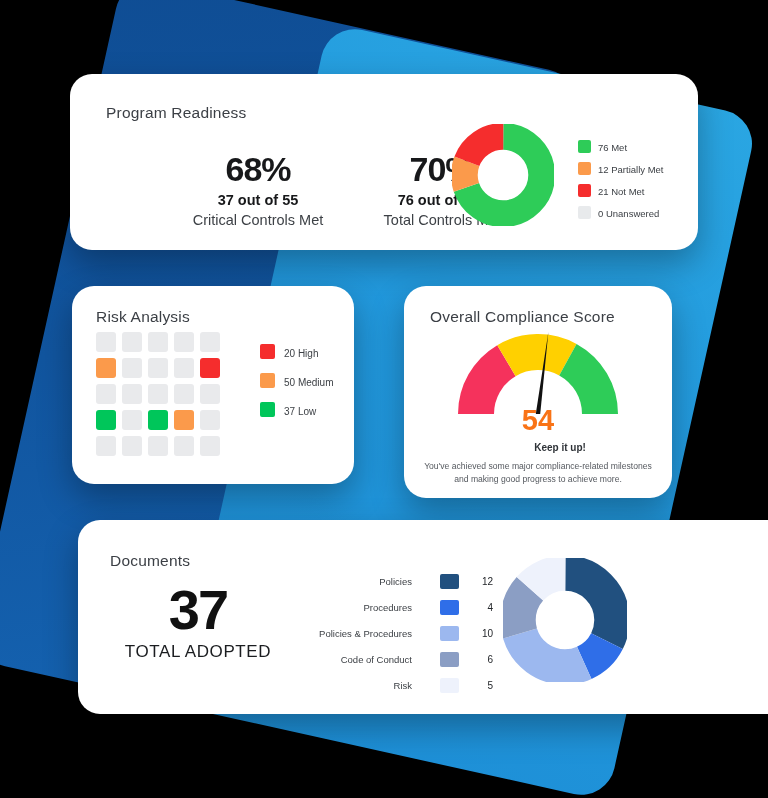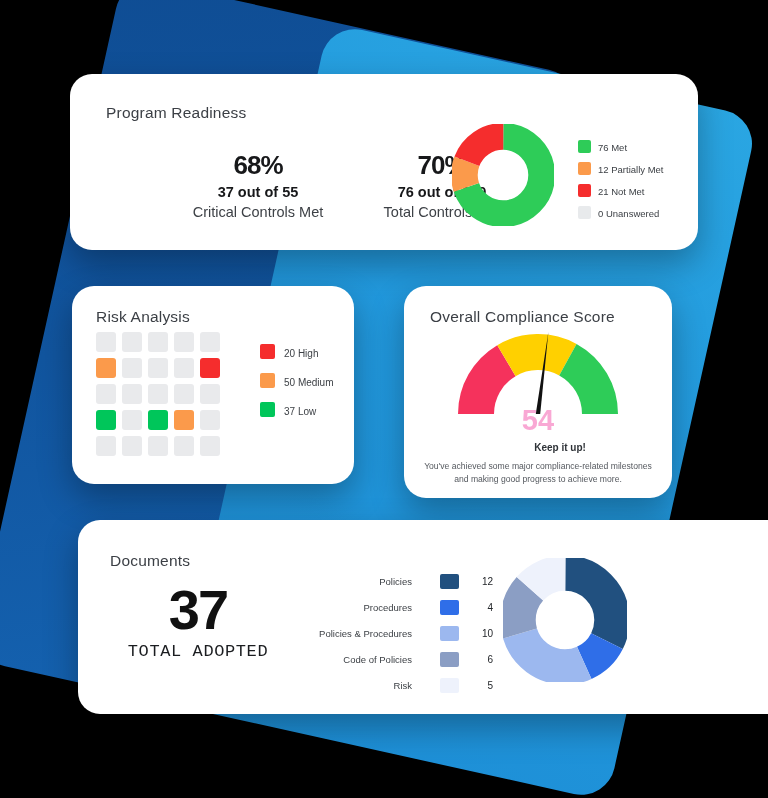--- a/index.html
+++ b/index.html
@@ -26,21 +26,21 @@
   .card-title{font-size:15.5px;color:#3b3f45;letter-spacing:.2px;}
 
   #card-readiness{left:70px;top:74px;width:628px;height:176px;}
   #card-risk{left:72px;top:286px;width:282px;height:198px;}
   #card-score{left:404px;top:286px;width:268px;height:212px;}
   #card-documents{left:78px;top:520px;width:748px;height:194px;}
 
   
   #card-readiness .card-title{position:absolute;left:36px;top:30px;}
   .stat{position:absolute;text-align:center;width:180px;}
-  .stat .pct{font-size:26px;font-weight:bold;color:#17181a;letter-spacing:-1px;}
+  .stat .pct{font-size:34px;font-weight:bold;color:#17181a;letter-spacing:-1px;}
   .stat .frac{font-size:14.5px;font-weight:bold;color:#17181a;margin-top:3px;}
   .stat .lbl{font-size:14.5px;color:#3d4146;margin-top:4px;}
   #stat-critical{left:98px;top:76px;}
   #stat-total{left:282px;top:76px;}
 
   .donut-wrap{position:absolute;}
   #readiness-donut{left:452px;top:124px;}
   .legend{position:absolute;display:flex;flex-direction:column;}
   .legend-row{display:flex;align-items:flex-end;margin-bottom:9px;}
   .swatch{width:13px;height:13px;border-radius:2px;margin-right:7px;flex:0 0 auto;}
@@ -55,31 +55,31 @@
   .cell{width:20px;height:20px;border-radius:3px;background:#e9eaec;}
   #risk-legend{left:260px;top:344px;}
   #risk-legend .swatch{width:15px;height:15px;margin-right:9px;}
   #risk-legend .legend-text{font-size:10px;}
   #risk-legend .legend-row{margin-bottom:14px;}
 
   
   #card-score .card-title{position:absolute;left:26px;top:22px;font-size:15.5px;}
   #gauge{position:absolute;left:452px;top:328px;}
   #score-value{position:absolute;left:404px;top:404px;width:268px;text-align:center;
-               font-size:29px;font-weight:bold;color:#f9a8d4;}
+               font-size:29px;font-weight:bold;color:#f97316;}
   #score-caption{position:absolute;left:404px;top:442px;width:312px;text-align:center;
                  font-size:10px;font-weight:bold;color:#2f3338;}
   #score-desc{position:absolute;left:420px;top:460px;width:236px;text-align:center;
               font-size:8.6px;line-height:1.55;color:#55595f;}
 
   
   #card-documents .card-title{position:absolute;left:32px;top:32px;}
   #doc-total{position:absolute;left:108px;top:582px;width:180px;text-align:center;}
   #doc-total .big{font-size:56px;font-weight:bold;color:#111;letter-spacing:-2px;line-height:1;}
-  #doc-total .cap{font-size:17px;color:#1b1d20;letter-spacing:.6px;margin-top:4px;font-family:Liberation Mono, monospace;}
+  #doc-total .cap{font-size:17px;color:#1b1d20;letter-spacing:.6px;margin-top:4px;}
   #doc-legend{position:absolute;left:290px;top:570px;}
   .doc-row{display:flex;align-items:center;height:22px;margin-bottom:4px;}
   .doc-label{width:122px;text-align:right;font-size:9.5px;color:#3d4146;padding-right:28px;}
   .doc-swatch{width:19px;height:15px;border-radius:2px;}
   .doc-val{width:34px;text-align:right;font-size:10px;color:#23262a;}
   #doc-donut{position:absolute;left:503px;top:558px;}
 </style>
 </head>
 <body>
 
@@ -217,21 +217,21 @@
       <span class="doc-label">Procedures</span>
       <span class="doc-swatch" style="background: rgb(47, 110, 232);"></span>
       <span class="doc-val">4</span>
     </div>
     <div class="doc-row">
       <span class="doc-label">Policies &amp; Procedures</span>
       <span class="doc-swatch" style="background: rgb(156, 184, 239);"></span>
       <span class="doc-val">10</span>
     </div>
     <div class="doc-row">
-      <span class="doc-label">Code of Policies</span>
+      <span class="doc-label">Code of Conduct</span>
       <span class="doc-swatch" style="background: rgb(139, 158, 196);"></span>
       <span class="doc-val">6</span>
     </div>
     <div class="doc-row">
       <span class="doc-label">Risk</span>
       <span class="doc-swatch" style="background: rgb(238, 242, 252);"></span>
       <span class="doc-val">5</span>
     </div>
   </div>
 

